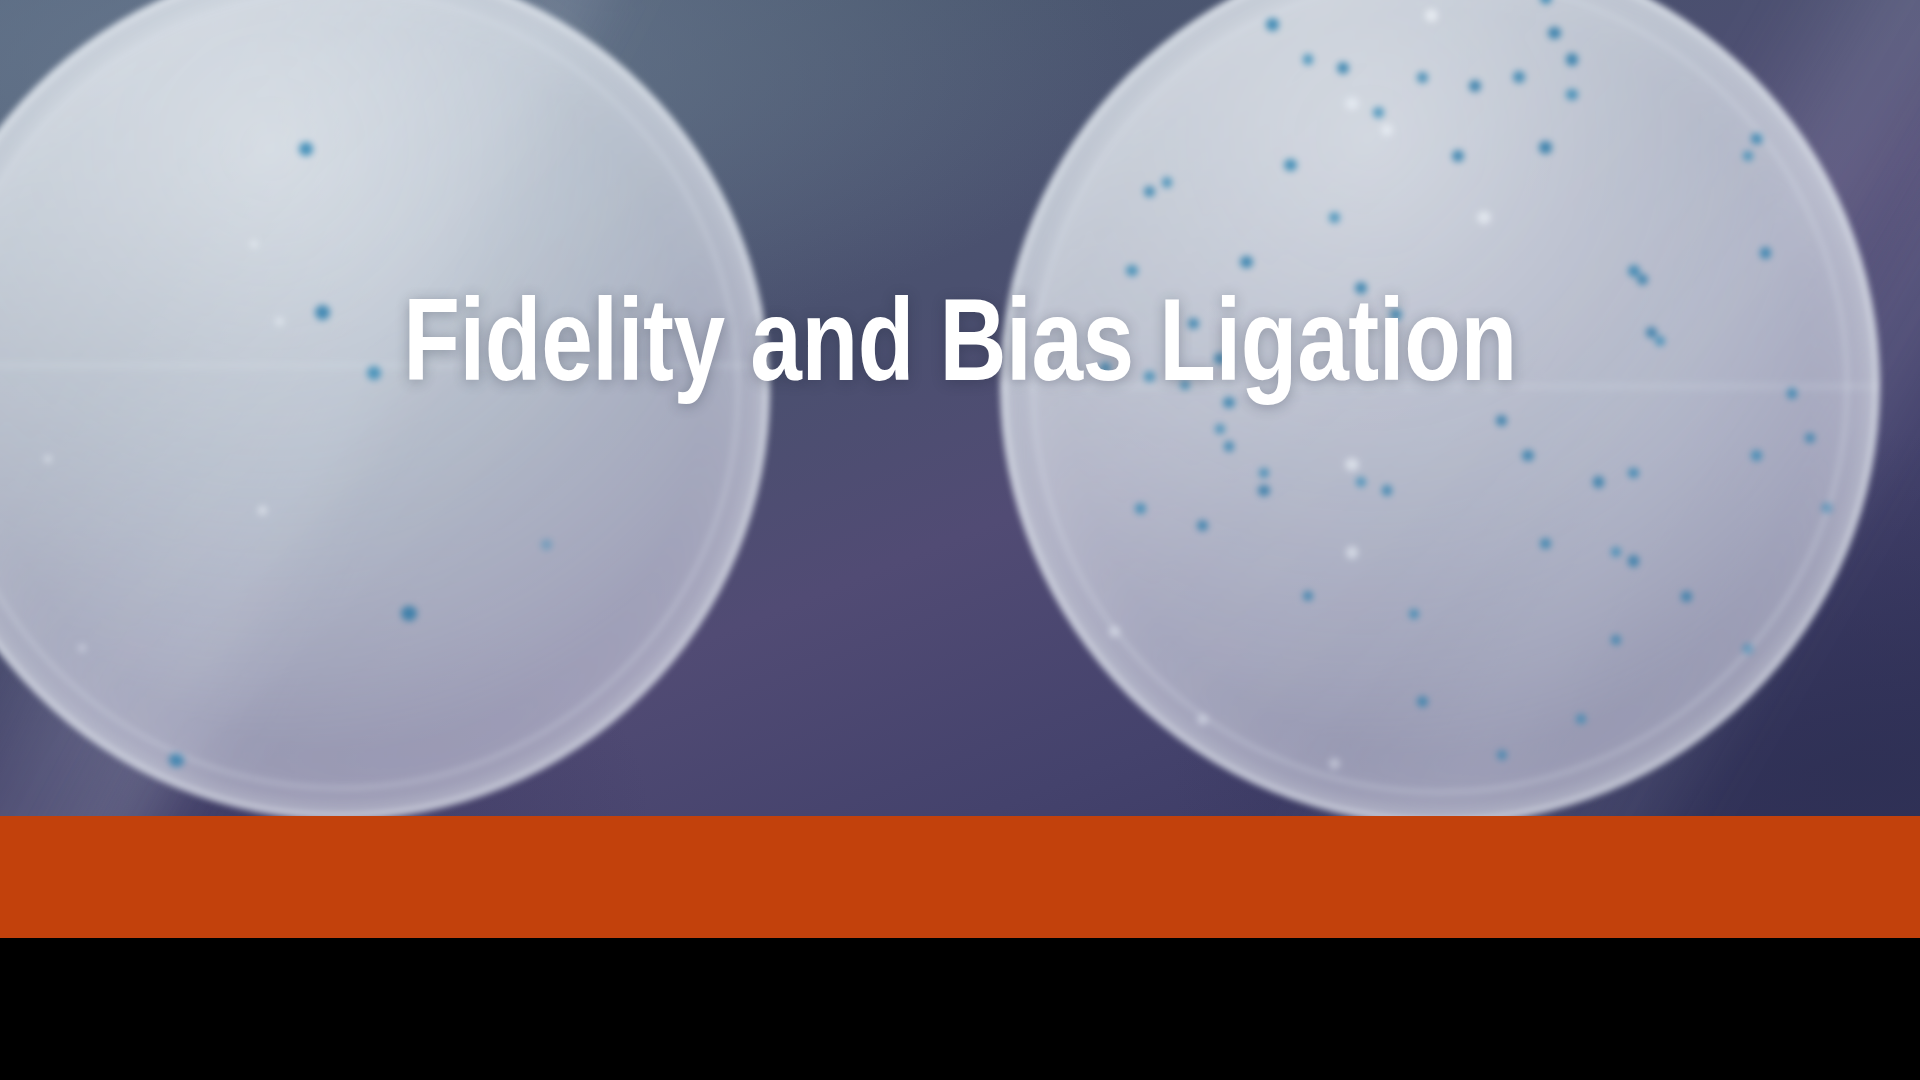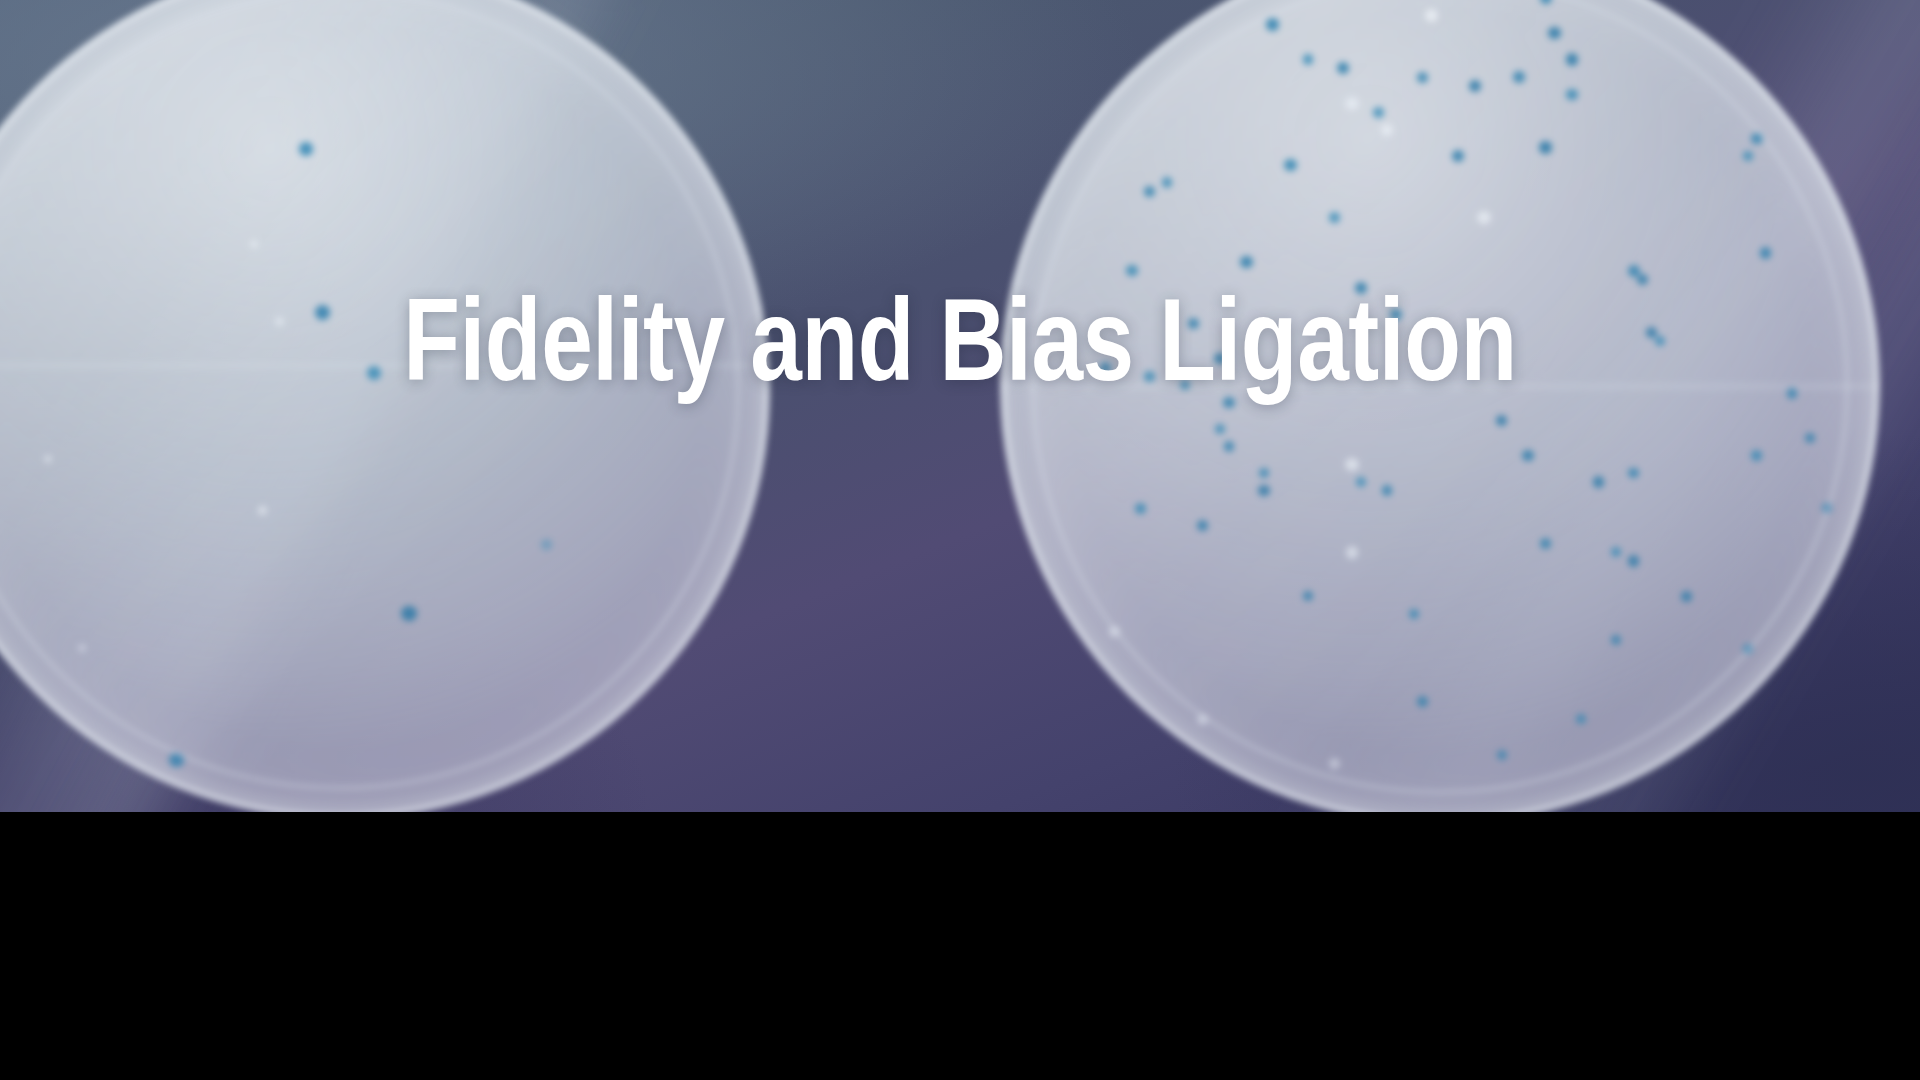--- a/index.html
+++ b/index.html
@@ -8,21 +8,21 @@
     padding: 0;
     background: #000;
   }
   body {
     font-family: "Liberation Sans", sans-serif;
   }
 
   #stage {
     position: relative;
     width: 1920px;
-    height: 812px;
+    height: 938px;
     overflow: hidden;
     background: #c2410c;
   }
 
   
   #photo {
     position: absolute;
     left: 0; top: 0;
     width: 1920px;
     height: 816px;

